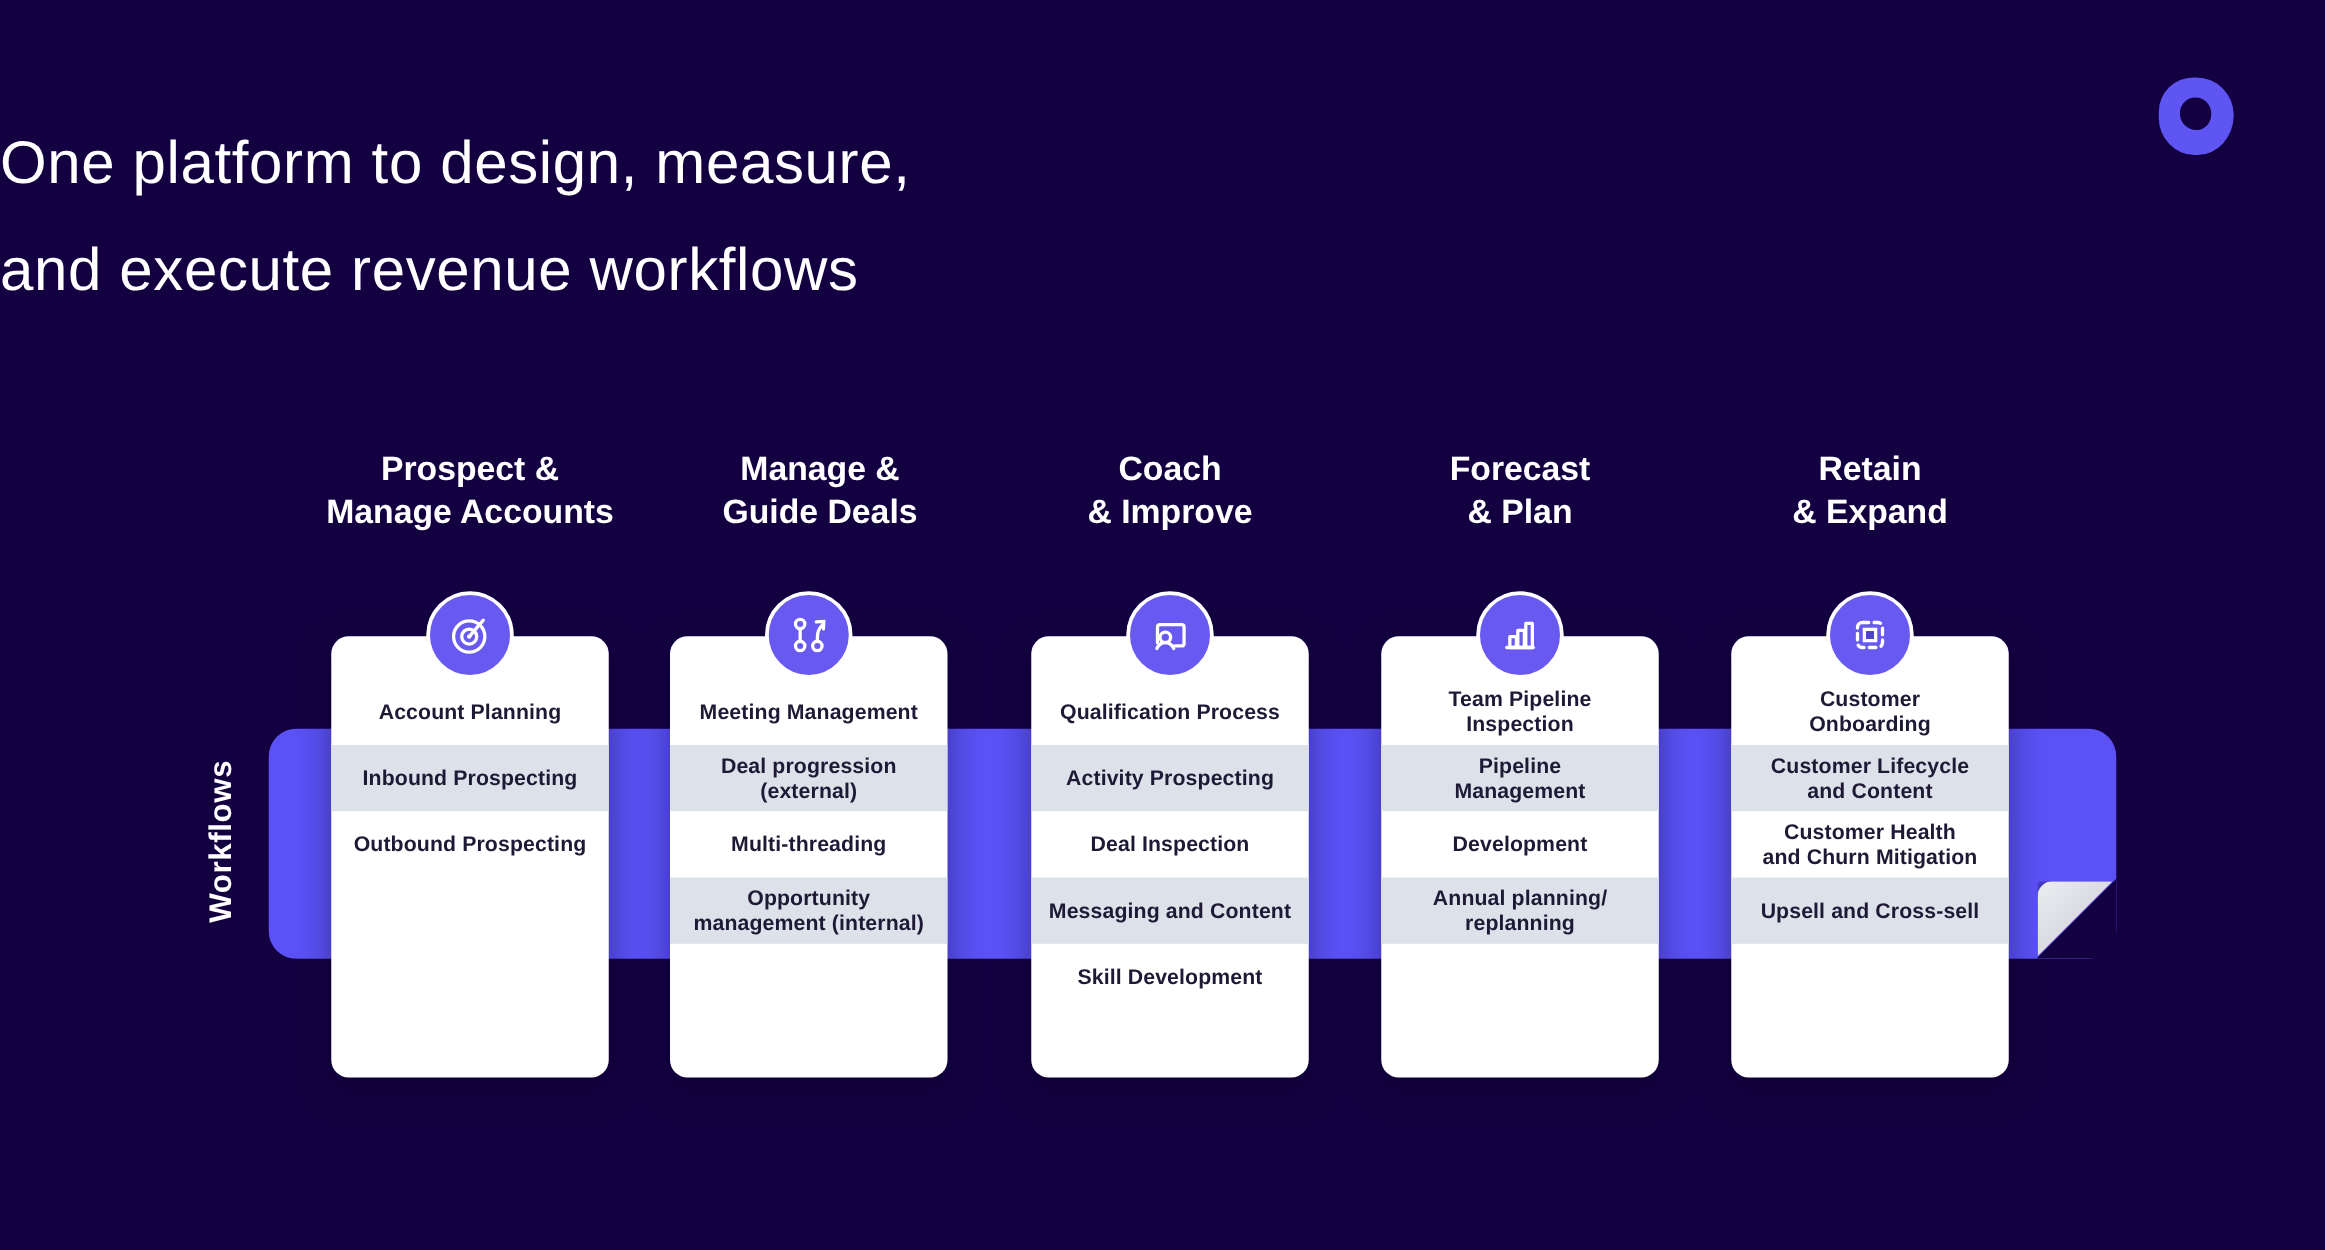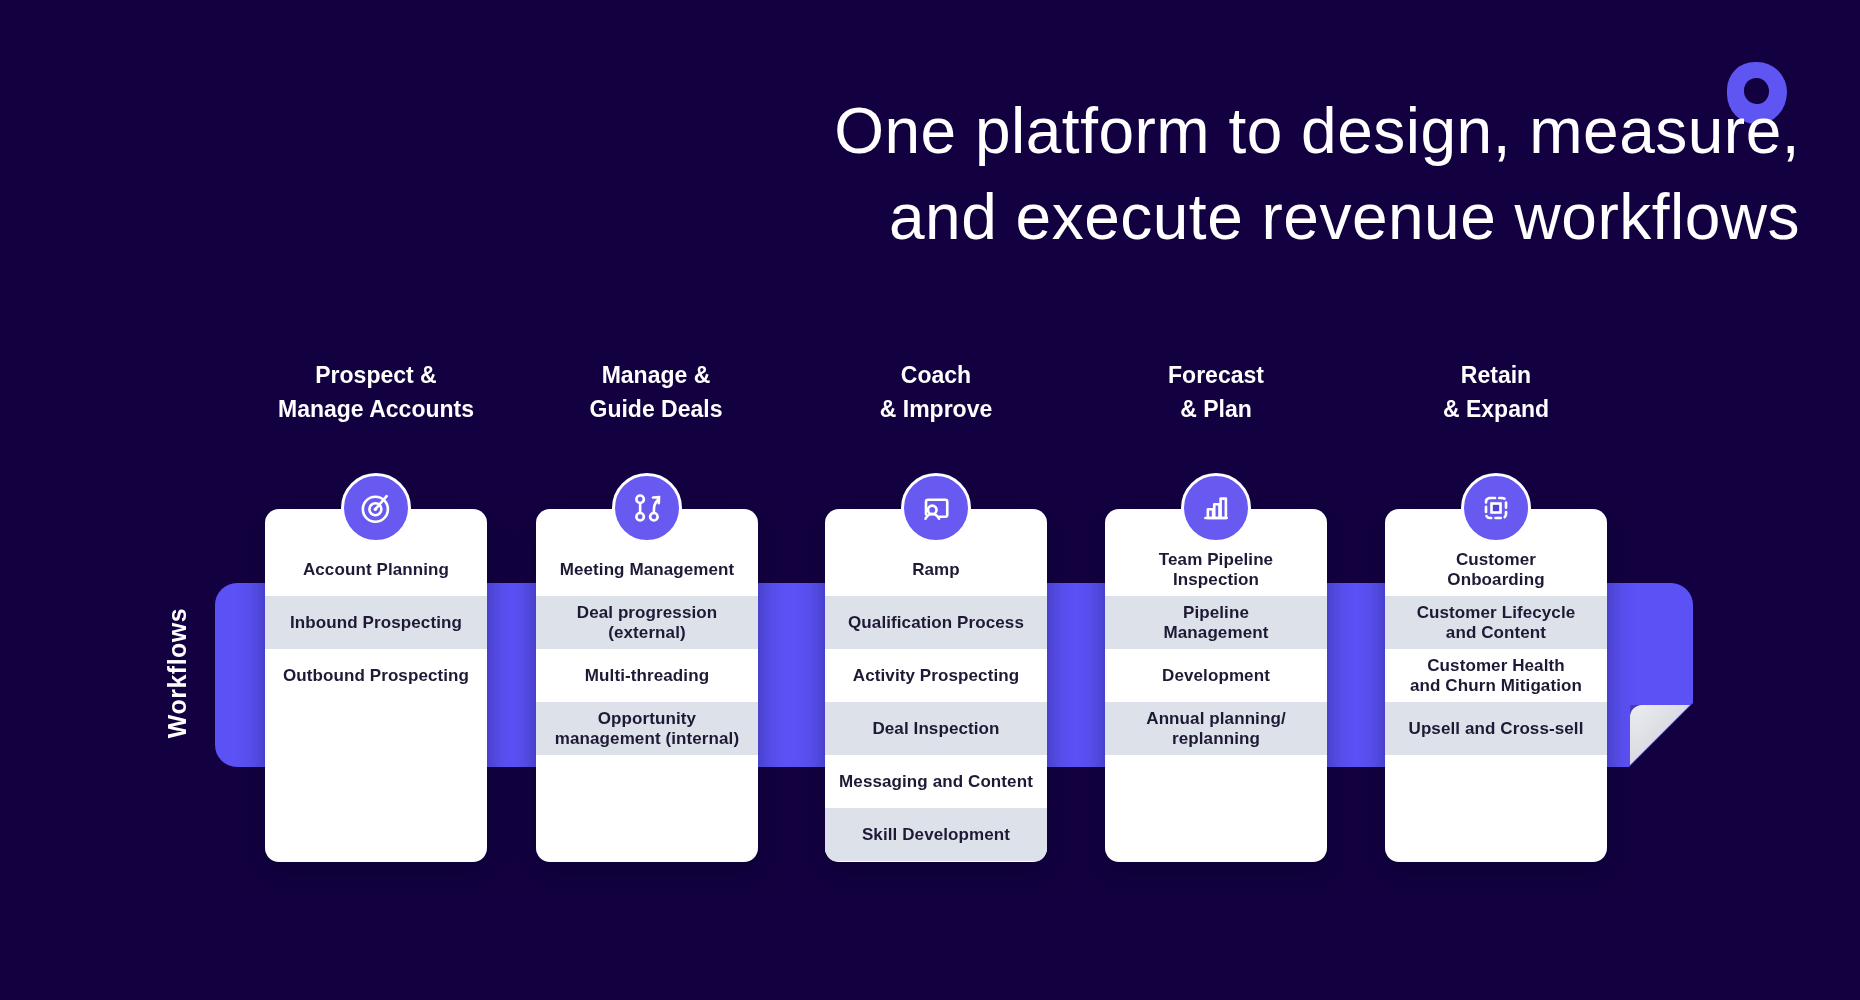--- a/index.html
+++ b/index.html
@@ -2,24 +2,24 @@
 <html><head>
 <meta charset="utf-8">
 <style>
   html,body{margin:0;padding:0;background:#130040;}
   .slide{position:relative;width:1860px;height:1000px;background:#130040;overflow:hidden;
          font-family:"Liberation Sans",sans-serif;}
   .logo{position:absolute;left:1727px;top:62px;width:60px;height:62px;background:#5F55F2;
         border-radius:48% 52% 50% 50% / 46% 50% 54% 50%;}
   .logo .hole{position:absolute;left:17px;top:16px;width:25px;height:26px;background:#130040;
         border-radius:50% 50% 46% 54% / 48% 52% 50% 50%;}
-  .title{position:absolute;left:0;top:88px;width:1800px;text-align:right;color:#ffffff;
-         font-size:64px;line-height:86px;font-weight:300;letter-spacing:.5px;white-space:pre-line;}
+  .title{position:absolute;left:0;top:88px;width:1800px;text-align:left;color:#ffffff;
+         font-size:48px;line-height:86px;font-weight:300;letter-spacing:.5px;white-space:pre-line;}
   .col-header{position:absolute;top:358px;width:300px;margin-left:-150px;text-align:center;
-         color:#ffffff;font-size:23px;line-height:34px;font-weight:700;white-space:pre-line;z-index:4;}
+         color:#ffffff;font-size:27px;line-height:34px;font-weight:700;white-space:pre-line;z-index:4;}
   .band{position:absolute;left:215px;top:583px;width:1478px;height:184px;background:#5B51F5;
         border-radius:22px;z-index:1;}
   .band-cut{position:absolute;left:1629px;top:703px;width:64px;height:64px;background:#130040;
         clip-path:polygon(100% 0,100% 100%,0 100%);z-index:2;}
   .band-fold{position:absolute;left:1630px;top:705px;width:60px;height:60px;
         background:linear-gradient(135deg,#eceef2 0%,#d8dae0 55%,#c3c6cf 100%);
         clip-path:polygon(0 0,100% 0,0 100%);border-top-left-radius:12px;z-index:2;
         filter:drop-shadow(-3px -3px 5px rgba(15,5,60,.45));}
   .workflows-label{position:absolute;left:177px;top:673px;transform:translate(-50%,-50%) rotate(-90deg);
         color:#ffffff;font-size:25px;font-weight:700;letter-spacing:.5px;z-index:2;white-space:nowrap;}
@@ -102,21 +102,20 @@
 
   <div class="card" style="left:825px">
     <div class="icon-badge">
       <svg viewBox="0 0 32 32" fill="none" stroke="#ffffff" stroke-width="2.1" stroke-linecap="round" stroke-linejoin="round">
         <path d="M8 21 L8 11 C8 10 8.6 9.4 9.6 9.4 L23.4 9.4 C24.4 9.4 25 10 25 11 L25 21.4 C25 22.4 24.4 23 23.4 23 L19 23"></path>
         <circle cx="13" cy="17.5" r="3.4"></circle>
         <path d="M7.6 24.6 C9 21.8 11 20.8 13 20.8 C15 20.8 17 21.8 18.4 24.6"></path>
       </svg>
     </div>
     <div class="rows">
-      <div class="row">Ramp</div>
       <div class="row">Qualification Process</div>
       <div class="row">Activity Prospecting</div>
       <div class="row">Deal Inspection</div>
       <div class="row">Messaging and Content</div>
       <div class="row">Skill Development</div>
     </div>
   </div>
 
   <div class="card" style="left:1105px">
     <div class="icon-badge">

